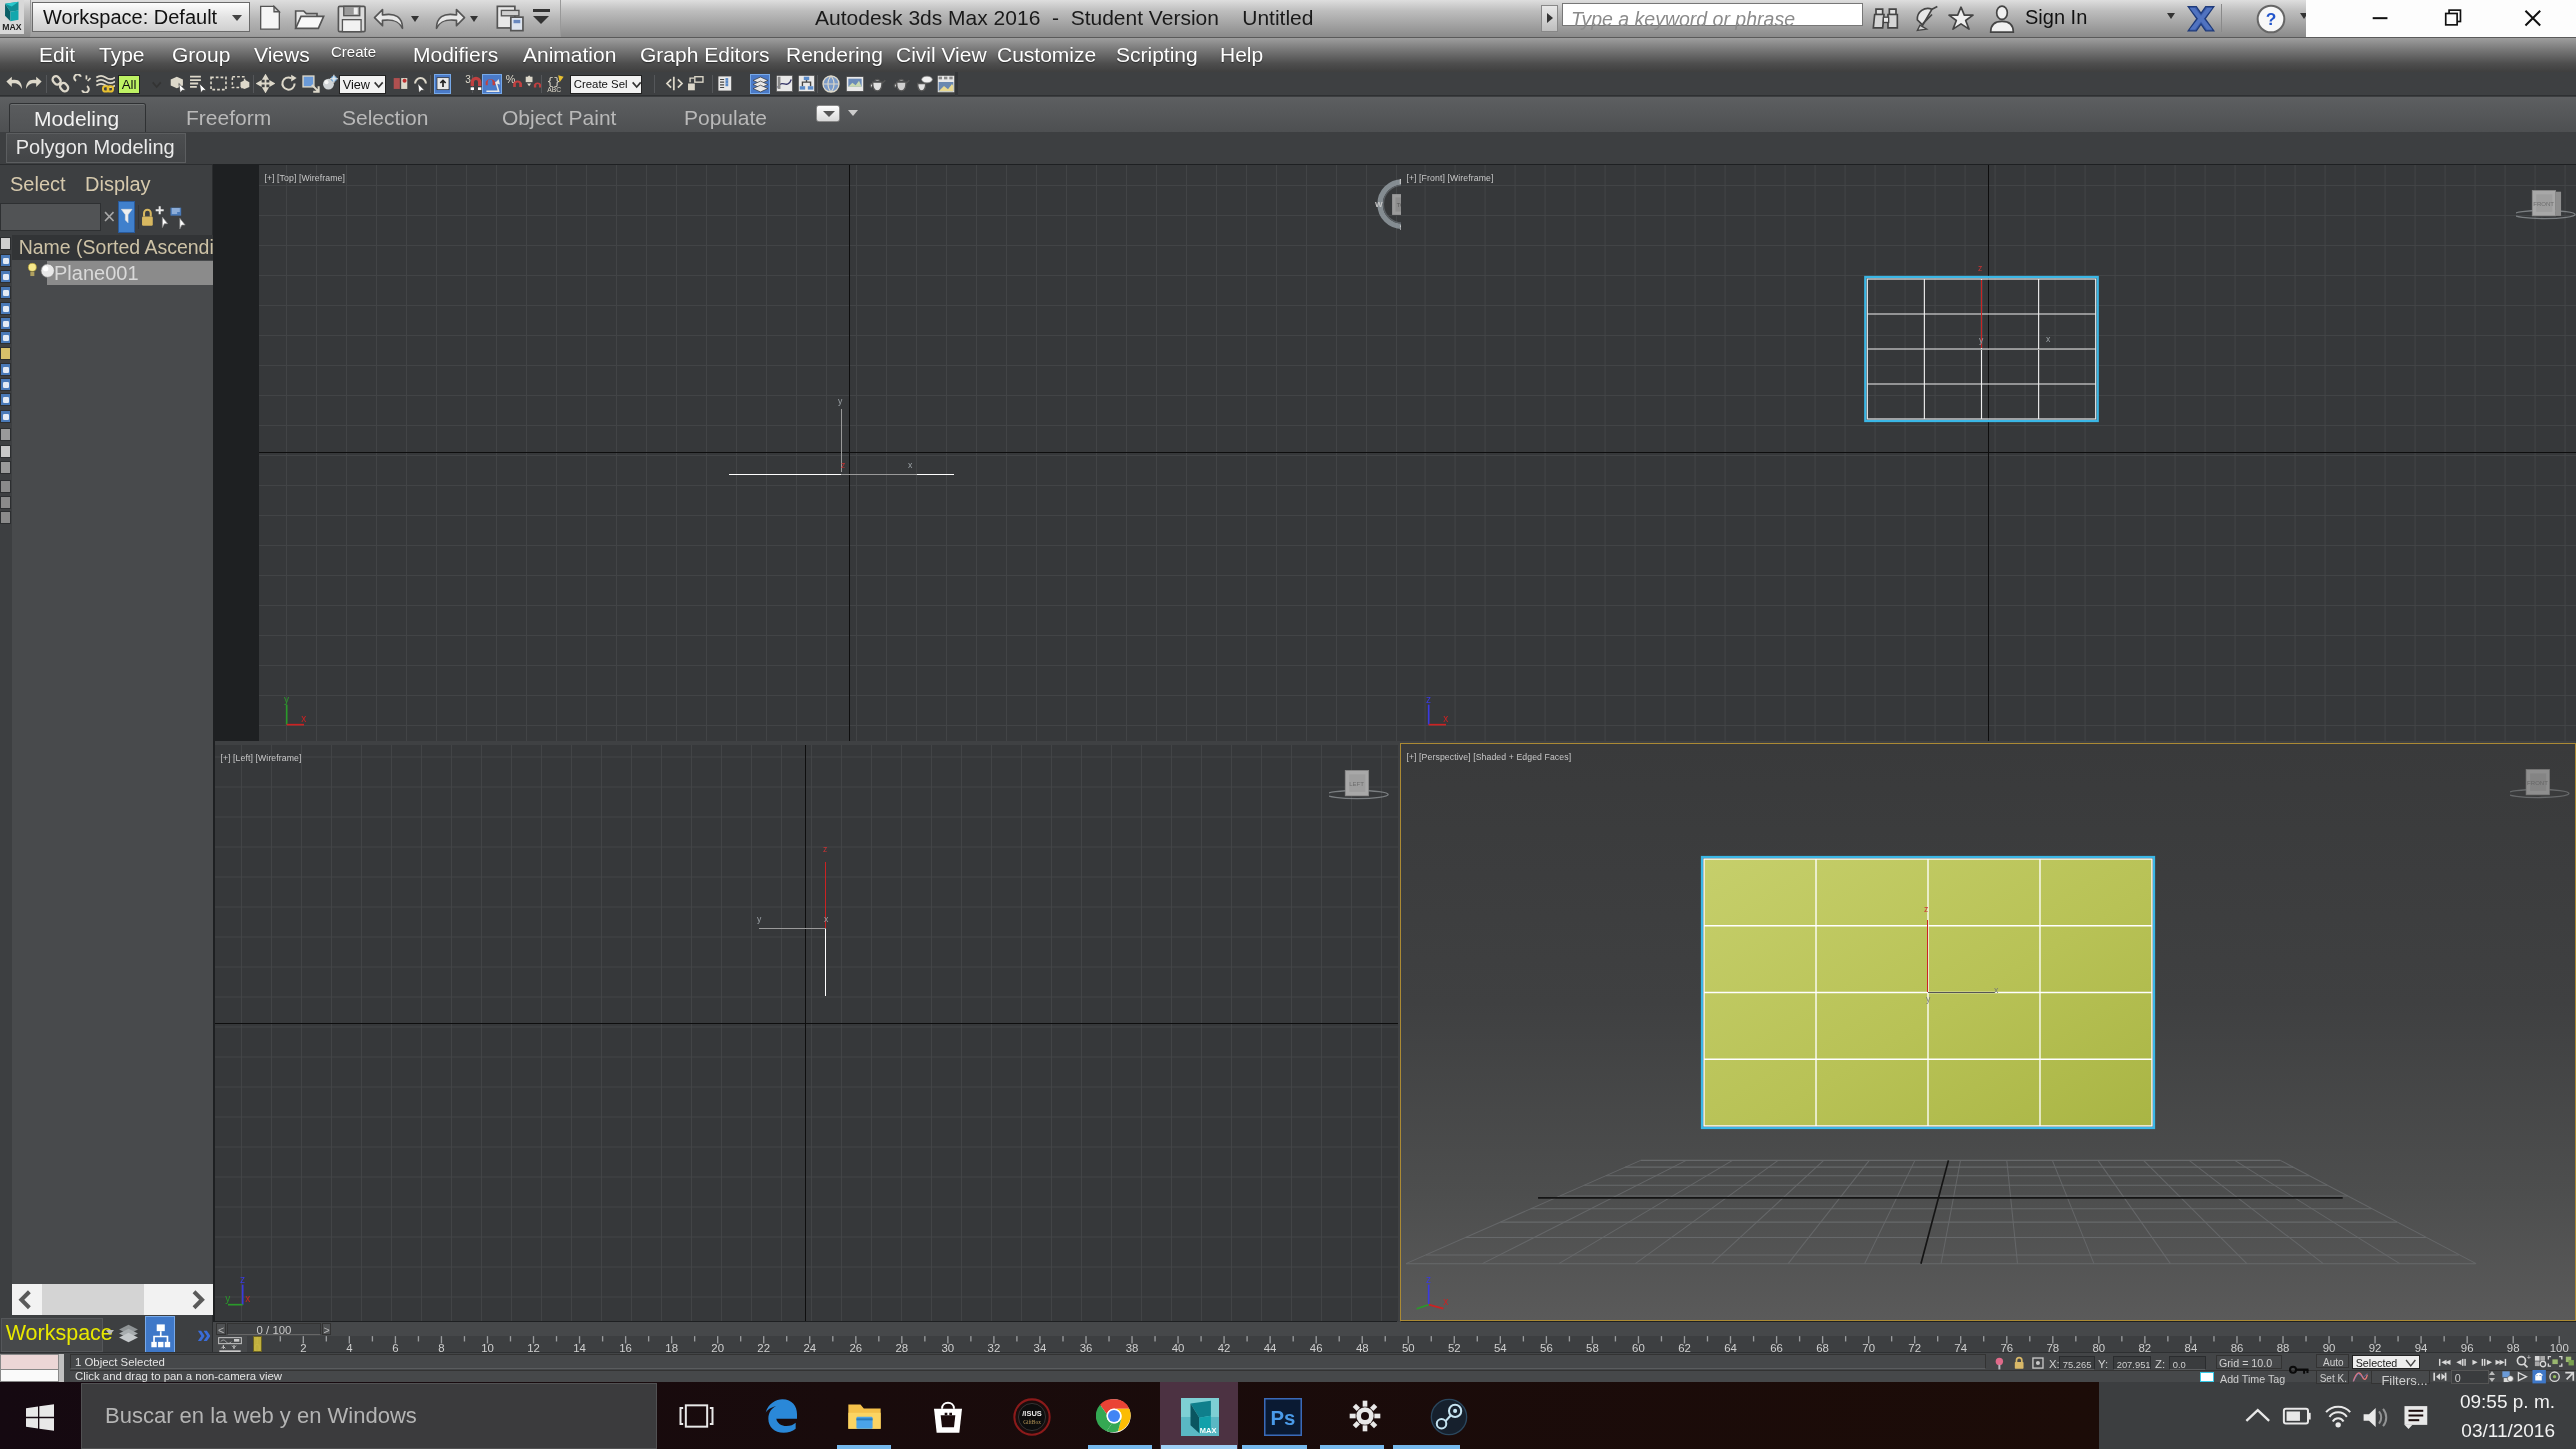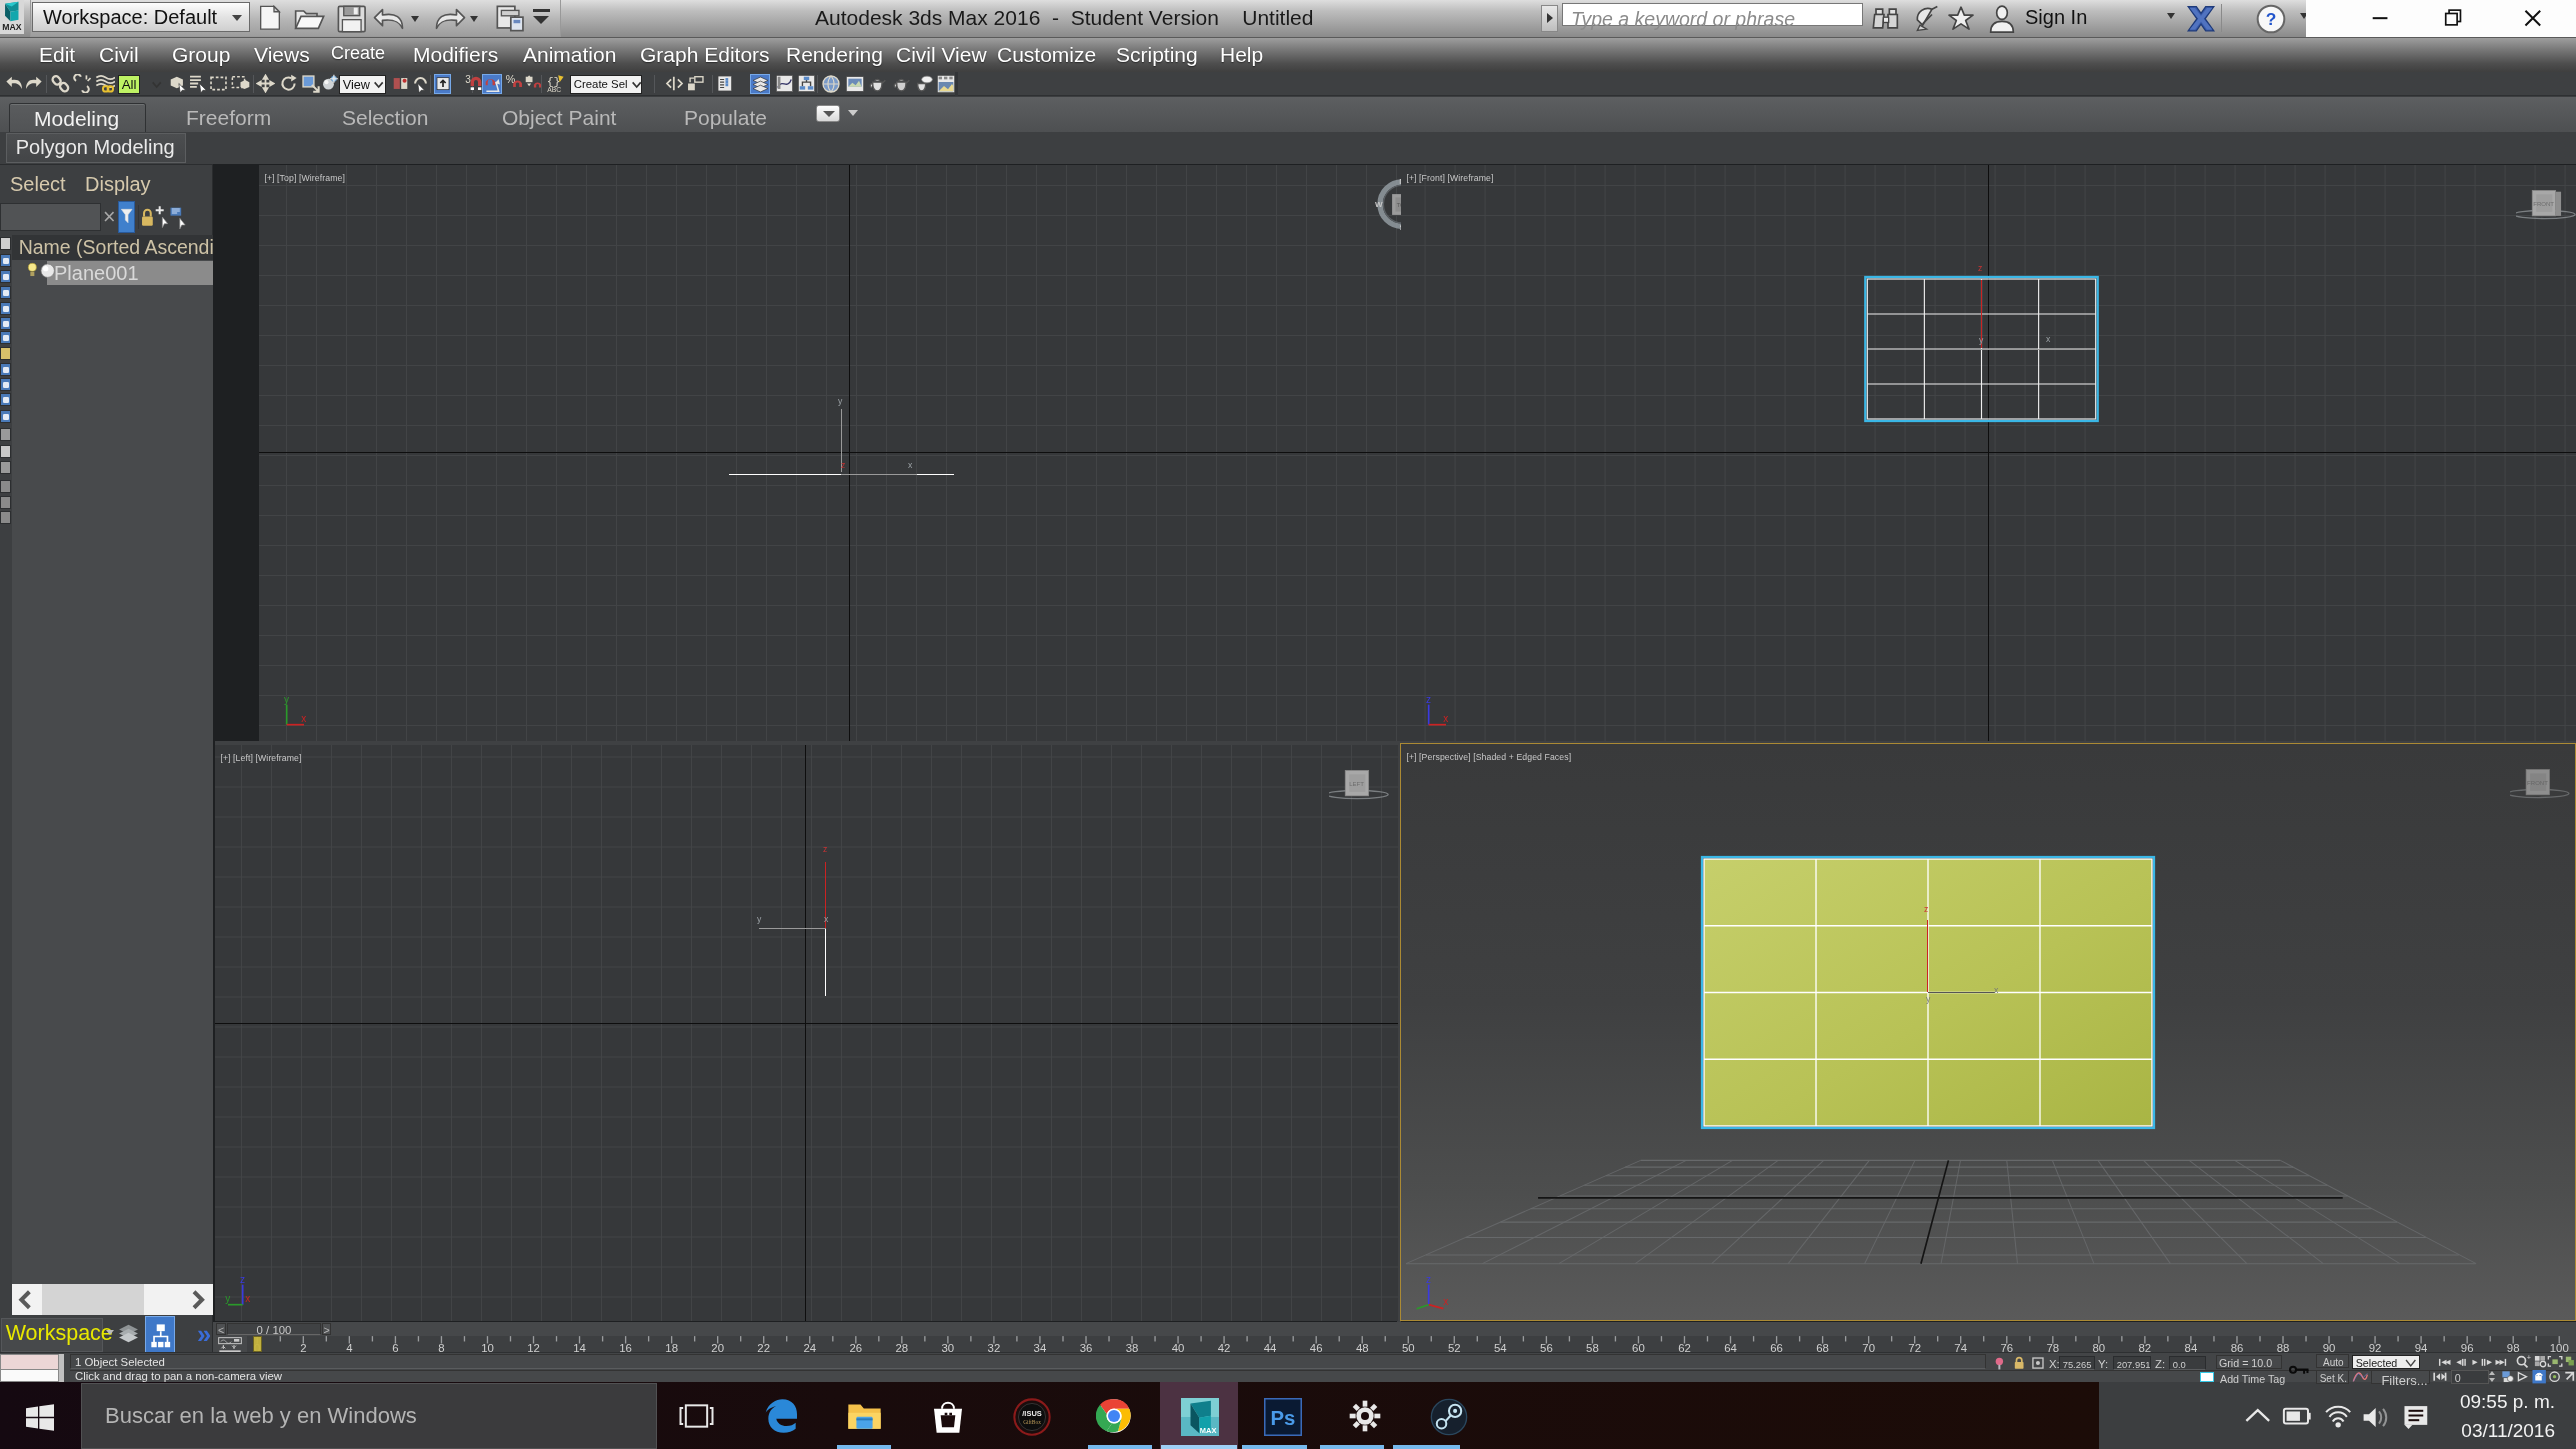--- a/index.html
+++ b/index.html
@@ -95,24 +95,24 @@
  <div class="a" style="left:2306px;top:0;width:270px;height:37px;background:#fdfdfd;"></div>
  <svg class="a" style="left:2366px;top:0" width="201" height="37" viewBox="0 0 300 55">
    <line x1="10" y1="27" x2="32" y2="27" stroke="#111" stroke-width="3"></line>
    <rect x="124" y="15" width="17" height="17" fill="none" stroke="#111" stroke-width="2.5"></rect>
    <rect x="119" y="20" width="17" height="17" fill="#fdfdfd" stroke="#111" stroke-width="2.5"></rect>
    <path d="M 238 16 L 260 38 M 260 16 L 238 38" stroke="#111" stroke-width="3"></path>
  </svg>
 </div>
 <div class="a" style="left:0;top:38px;width:2576px;height:35px;background:linear-gradient(180deg,#9e9e9e 0%,#777 35%,#4e4e4e 75%,#3f3f3f 100%);border-bottom:0.7px solid #2e2e2e;">
     <div class="a" style="left:39px;top:5.4px;font-size:21px;color:#fff;text-shadow:0 0.7px 1.3px rgba(0,0,0,.5);">Edit</div>
-    <div class="a" style="left:99px;top:5.4px;font-size:21px;color:#fff;text-shadow:0 0.7px 1.3px rgba(0,0,0,.5);">Civil</div>
+    <div class="a" style="left:99px;top:5.4px;font-size:21px;color:#fff;text-shadow:0 0.7px 1.3px rgba(0,0,0,.5);">Type</div>
     <div class="a" style="left:172px;top:5.4px;font-size:21px;color:#fff;text-shadow:0 0.7px 1.3px rgba(0,0,0,.5);">Group</div>
     <div class="a" style="left:254px;top:5.4px;font-size:21px;color:#fff;text-shadow:0 0.7px 1.3px rgba(0,0,0,.5);">Views</div>
-    <div class="a" style="left:331px;top:5.4px;font-size:18px;color:#fff;text-shadow:0 0.7px 1.3px rgba(0,0,0,.5);text-align:center;">Create</div>
+    <div class="a" style="left:331px;top:5.4px;font-size:15px;color:#fff;text-shadow:0 0.7px 1.3px rgba(0,0,0,.5);text-align:center;">Create</div>
     <div class="a" style="left:413px;top:5.4px;font-size:21px;color:#fff;text-shadow:0 0.7px 1.3px rgba(0,0,0,.5);">Modifiers</div>
     <div class="a" style="left:523px;top:5.4px;font-size:21px;color:#fff;text-shadow:0 0.7px 1.3px rgba(0,0,0,.5);">Animation</div>
     <div class="a" style="left:640px;top:5.4px;font-size:21px;color:#fff;text-shadow:0 0.7px 1.3px rgba(0,0,0,.5);">Graph Editors</div>
     <div class="a" style="left:786px;top:5.4px;font-size:21px;color:#fff;text-shadow:0 0.7px 1.3px rgba(0,0,0,.5);">Rendering</div>
     <div class="a" style="left:896px;top:5.4px;font-size:21px;color:#fff;text-shadow:0 0.7px 1.3px rgba(0,0,0,.5);">Civil View</div>
     <div class="a" style="left:997px;top:5.4px;font-size:21px;color:#fff;text-shadow:0 0.7px 1.3px rgba(0,0,0,.5);">Customize</div>
     <div class="a" style="left:1116px;top:5.4px;font-size:21px;color:#fff;text-shadow:0 0.7px 1.3px rgba(0,0,0,.5);">Scripting</div>
     <div class="a" style="left:1220px;top:5.4px;font-size:21px;color:#fff;text-shadow:0 0.7px 1.3px rgba(0,0,0,.5);">Help</div>
   </div>
 <div class="a" style="left:0;top:72px;width:2576px;height:24px;background:#3e4042;border-bottom:0.7px solid #2e3032;">

